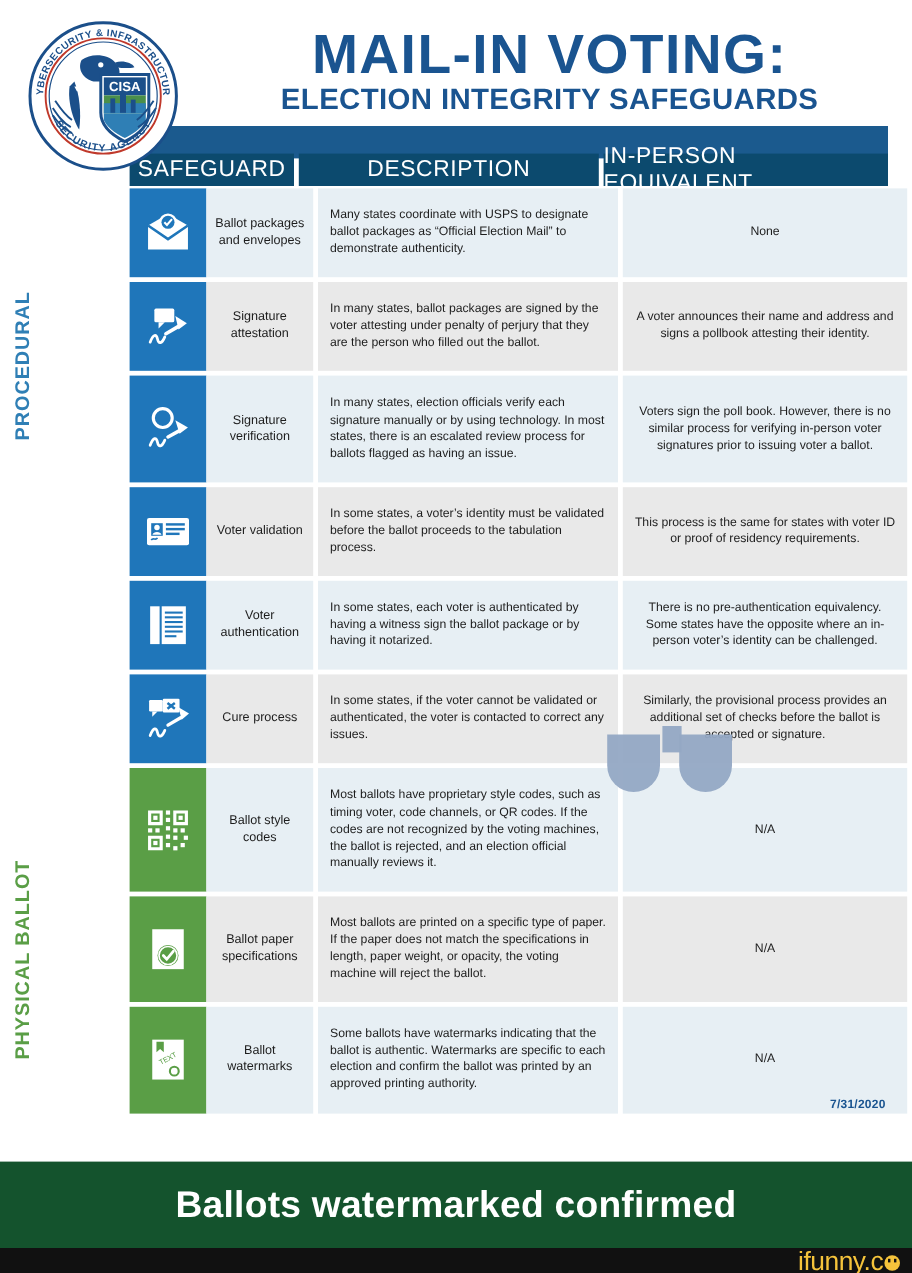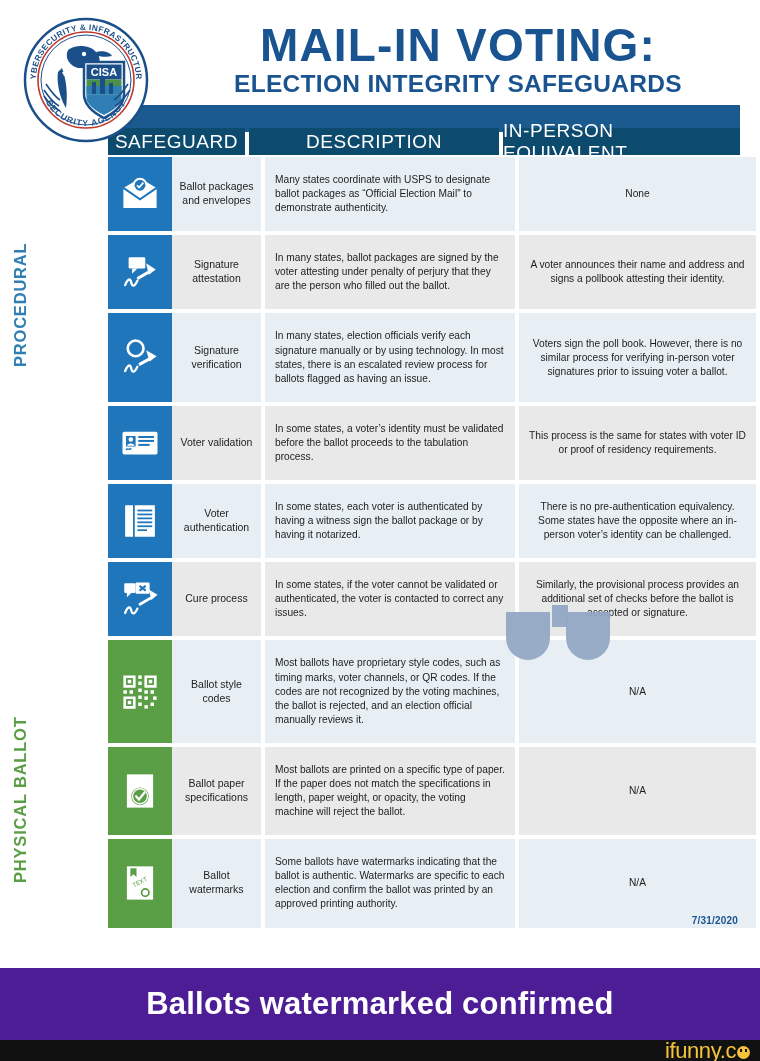--- a/index.html
+++ b/index.html
@@ -196,21 +196,21 @@
     letter-spacing: 0.2px;
   }
 
   
   .caption-bar {
     position: absolute;
     left: 0;
     top: 968px;
     width: 760px;
     height: 72px;
-    background: #4c1d95;
+    background: #14532d;
     display: flex;
     align-items: center;
     justify-content: center;
   }
   .caption-text {
     color: #ffffff;
     font-size: 31px;
     font-weight: bold;
     letter-spacing: 0.2px;
   }
@@ -469,21 +469,21 @@
           <rect x="36" y="36" width="4" height="4"></rect>
           <rect x="29" y="39" width="4" height="4"></rect>
           <rect x="39" y="29" width="4" height="4"></rect>
           <rect x="5" y="22" width="4" height="4"></rect>
           <rect x="12" y="22" width="4" height="4"></rect>
         </g>
       </svg>
           </span>
      </div>
      <div class="safeguard-cell bg-lt">Ballot style codes</div>
-     <div class="desc-cell bg-lt">Most ballots have proprietary style codes, such as timing marks, voter channels, or QR codes. If the codes are not recognized by the voting machines, the ballot is rejected, and an election official manually reviews it.</div>
+     <div class="desc-cell bg-lt">Most ballots have proprietary style codes, such as timing voter, code channels, or QR codes. If the codes are not recognized by the voting machines, the ballot is rejected, and an election official manually reviews it.</div>
      <div class="inperson-cell bg-lt">N/A</div>
       </div>
       <div class="row">
         <div class="icon-cell green">
        <span>
             <svg class="ico" viewBox="0 0 48 48">
         <rect x="9" y="5" width="30" height="38" fill="#ffffff"></rect>
         <circle cx="24" cy="30" r="10" fill="#5a9e46"></circle>
         <circle cx="24" cy="30" r="8.6" fill="none" stroke="#ffffff" stroke-width="1.6"></circle>
         <path d="M19.5 30 L22.8 33.6 L29 26" fill="none" stroke="#ffffff" stroke-width="2.6" stroke-linecap="round"></path>

